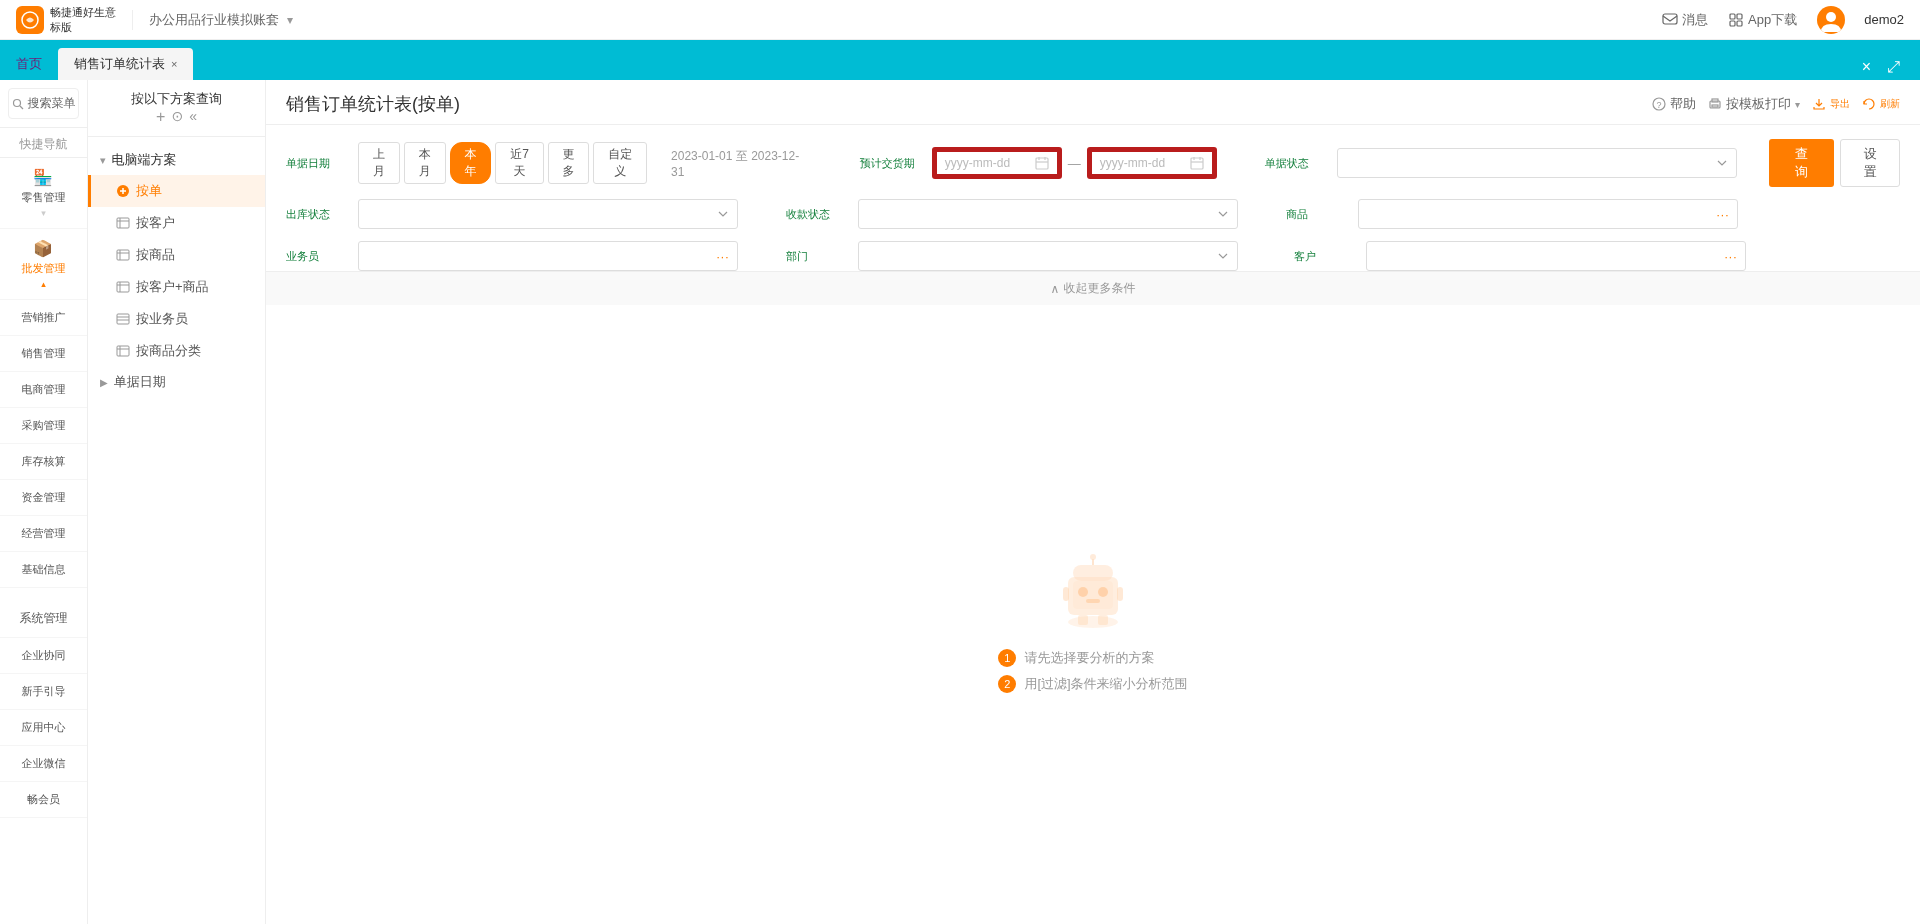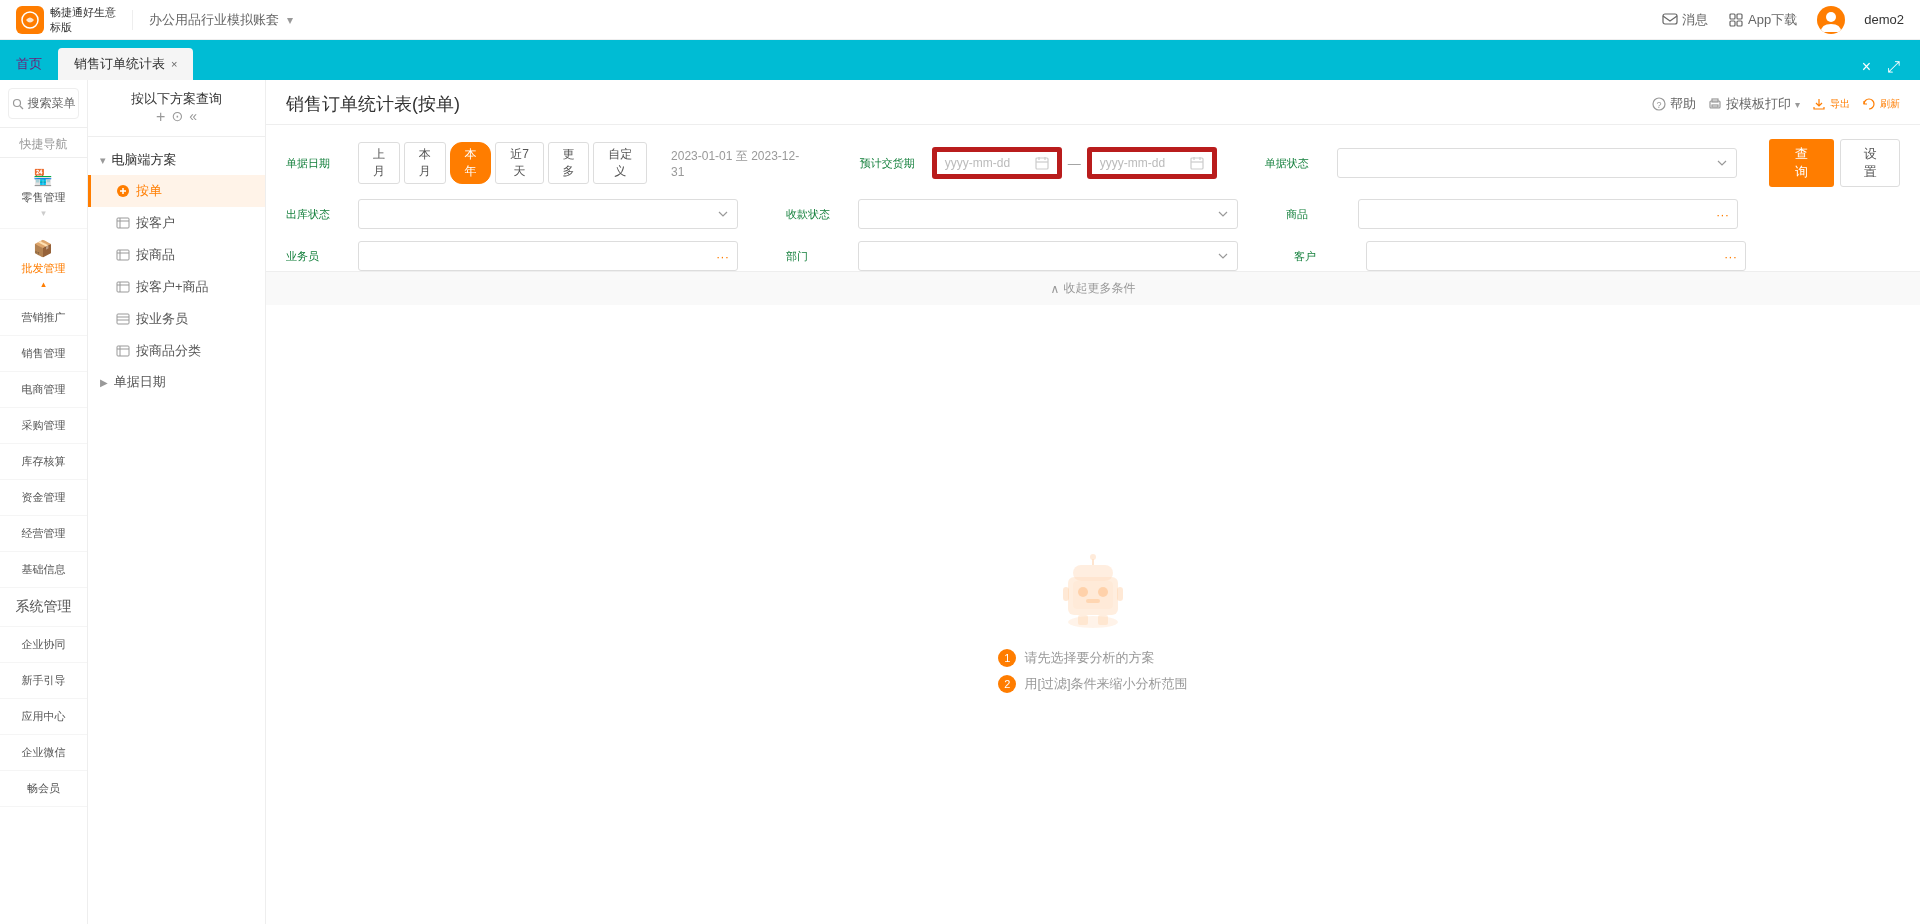--- a/index.html
+++ b/index.html
@@ -205,21 +205,21 @@
     <div class="sidebar-item">
       <span style="font-size:11px;">资金管理</span>
     </div>
     <div class="sidebar-item">
       <span style="font-size:11px;">经营管理</span>
     </div>
     <div class="sidebar-item">
       <span style="font-size:11px;">基础信息</span>
     </div>
     <div class="sidebar-item">
-      <span style="font-size:14px;">系统管理</span>
+      <span style="font-size:12px;margin-top:12px;">系统管理</span>
     </div>
     <div class="sidebar-item">
       <span style="font-size:11px;">企业协同</span>
     </div>
     <div class="sidebar-item">
       <span style="font-size:11px;">新手引导</span>
     </div>
     <div class="sidebar-item">
       <span style="font-size:11px;">应用中心</span>
     </div>

